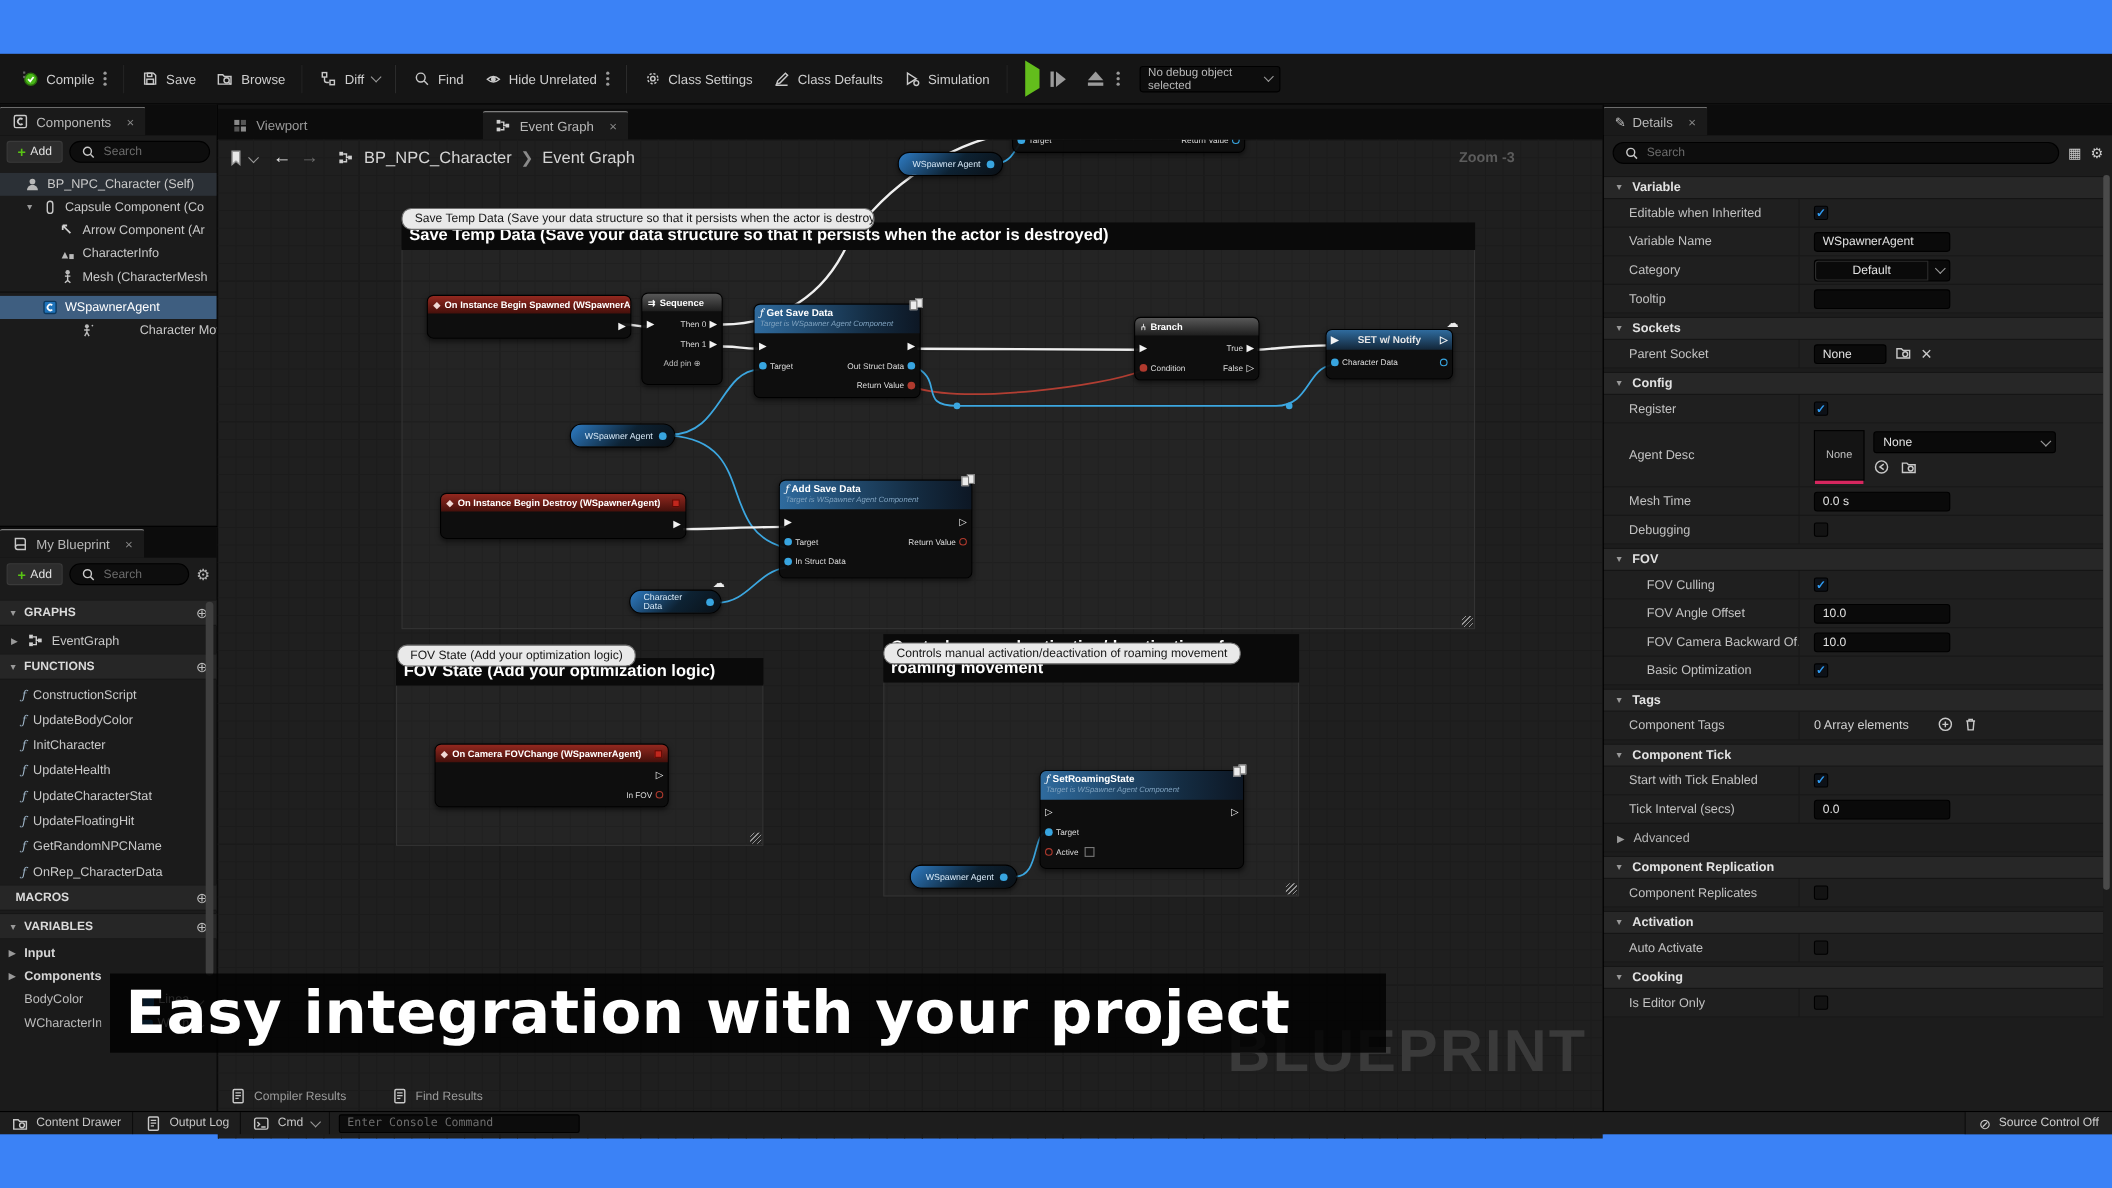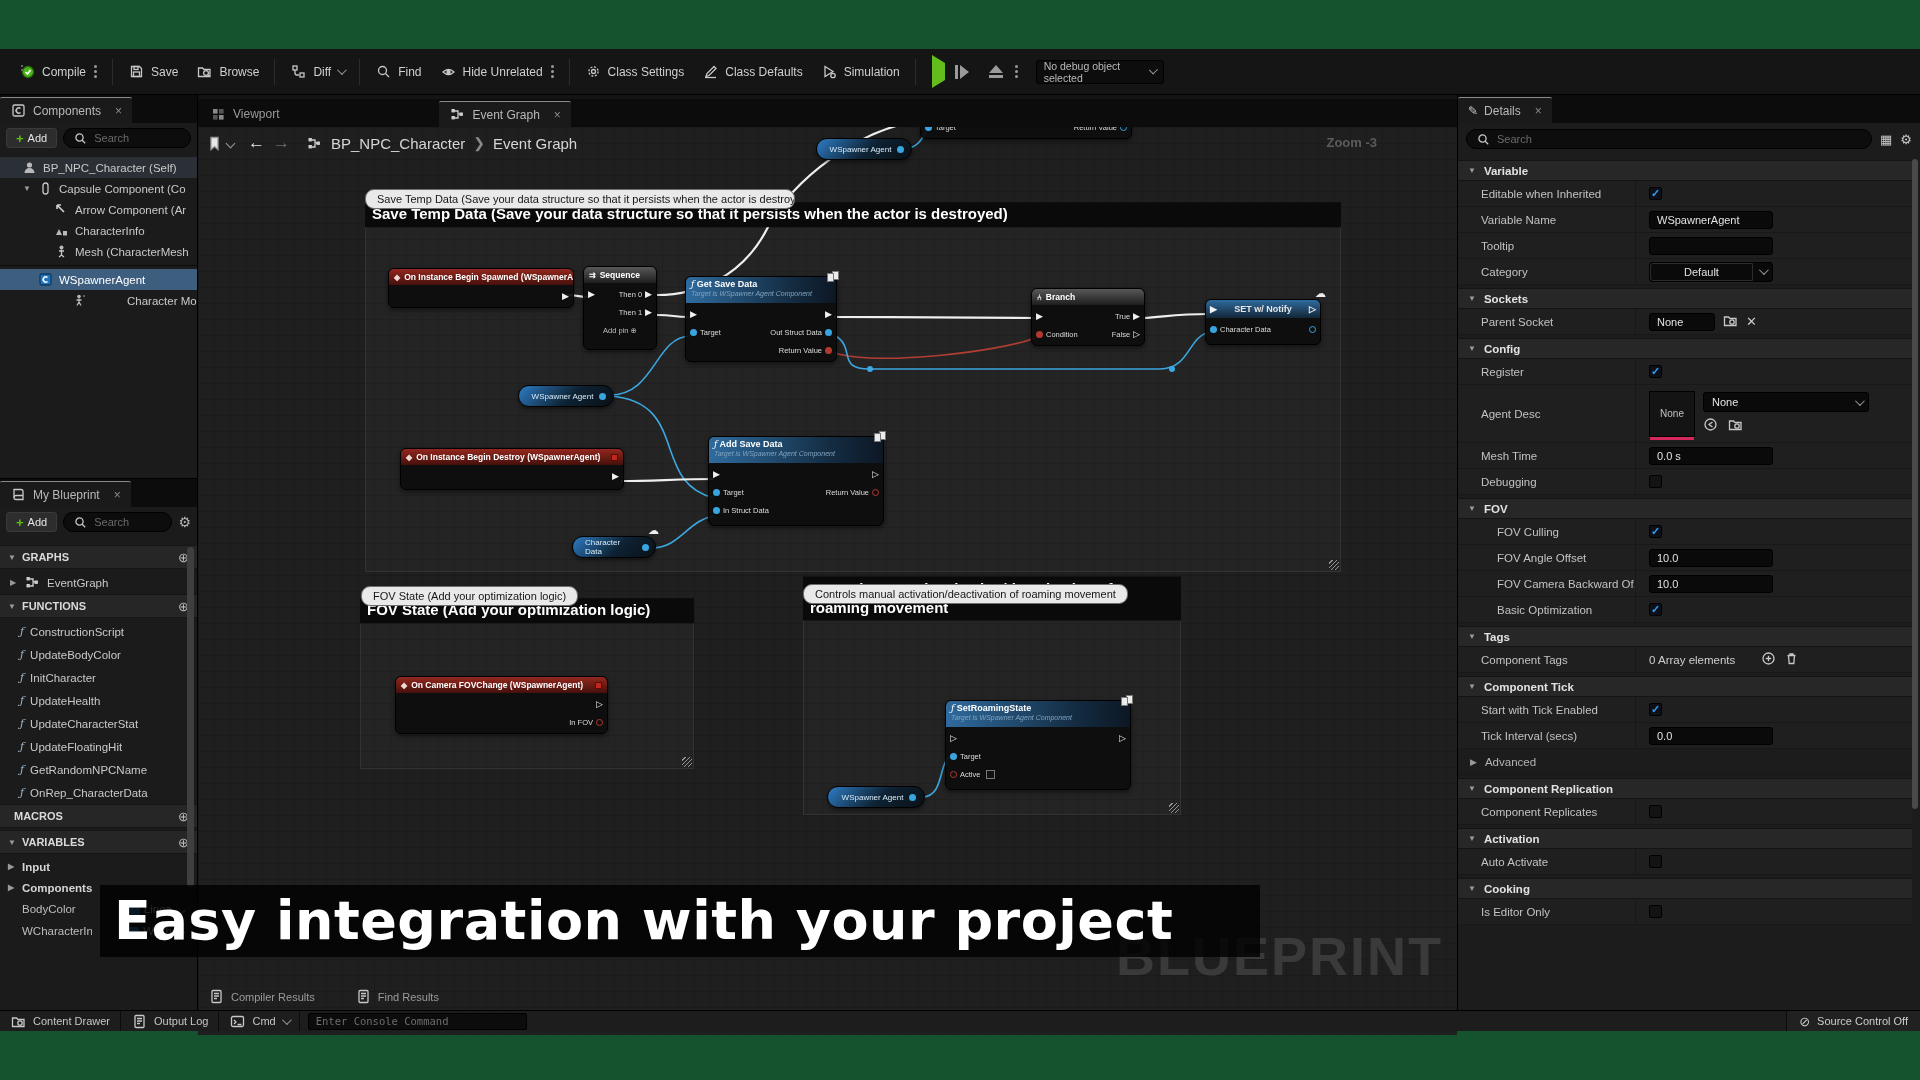--- a/index.html
+++ b/index.html
@@ -1,17 +1,17 @@
 <!DOCTYPE html>
 <html><head>
 <meta charset="utf-8">
 <style>
   * { margin:0; padding:0; box-sizing:border-box; }
   body { background:#000; font-family:"Liberation Sans", sans-serif; }
-  #stage { position:relative; width:1920px; height:1080px; background:#14532d; overflow:hidden; }
+  #stage { position:relative; width:1920px; height:1080px; background:#3b82f6; overflow:hidden; }
   #ui { position:absolute; left:0; top:49px; width:1920px; height:982px; background:#141414; }
 
   
   #toolbar { position:absolute; left:0; top:0; width:1920px; height:46px; background:#151515;
              border-bottom:1px solid #000; display:flex; align-items:center; padding-left:10px; }
   .tbtn { display:flex; align-items:center; gap:6px; color:#cfcfcf; font-size:12px; padding:0 9px; height:34px; border-radius:3px; cursor:default; }
   .kebab { width:3px; display:inline-flex; flex-direction:column; gap:2px; margin-left:2px; }
   .kebab i { width:3px; height:3px; background:#9a9a9a; border-radius:50%; }
   .tsep { width:1px; height:26px; background:#000; border-right:1px solid #2b2b2b; margin:0 6px; }
   .icon { display:inline-flex; align-items:center; justify-content:center; width:17px; height:17px; }
@@ -914,32 +914,32 @@
               <span class="cb on">✓</span>
             </div>
           </div>
           <div class="drow">
             <div class="dlabel">Variable Name</div>
             <div class="dval">
               <div class="dinput">WSpawnerAgent</div>
             </div>
           </div>
           <div class="drow">
-            <div class="dlabel">Tooltip</div>
-            <div class="dval">
-              <div class="dinput"></div>
-            </div>
-          </div>
-          <div class="drow">
             <div class="dlabel">Category</div>
             <div class="dval">
               <div class="ddrop">
                 <div class="dd-in">Default</div>
                 <span class="chev"></span>
               </div>
+            </div>
+          </div>
+          <div class="drow">
+            <div class="dlabel">Tooltip</div>
+            <div class="dval">
+              <div class="dinput"></div>
             </div>
           </div>
           <div class="dsec-h">
             <span class="arr">▼</span>
             <span>Sockets</span>
           </div>
           <div class="drow">
             <div class="dlabel">Parent Socket</div>
             <div class="dval">
               <div class="dinput" style="min-width: 66px;">None</div>

